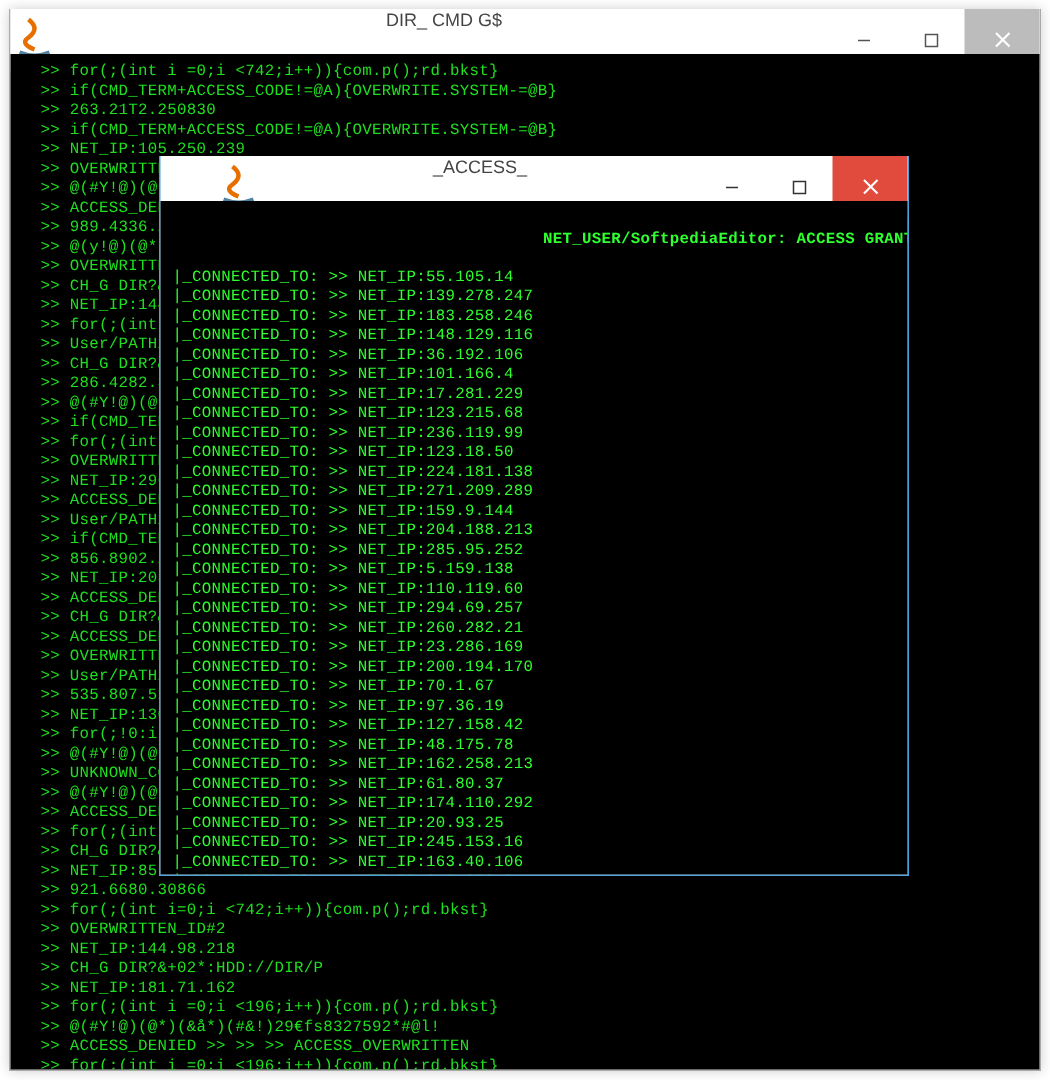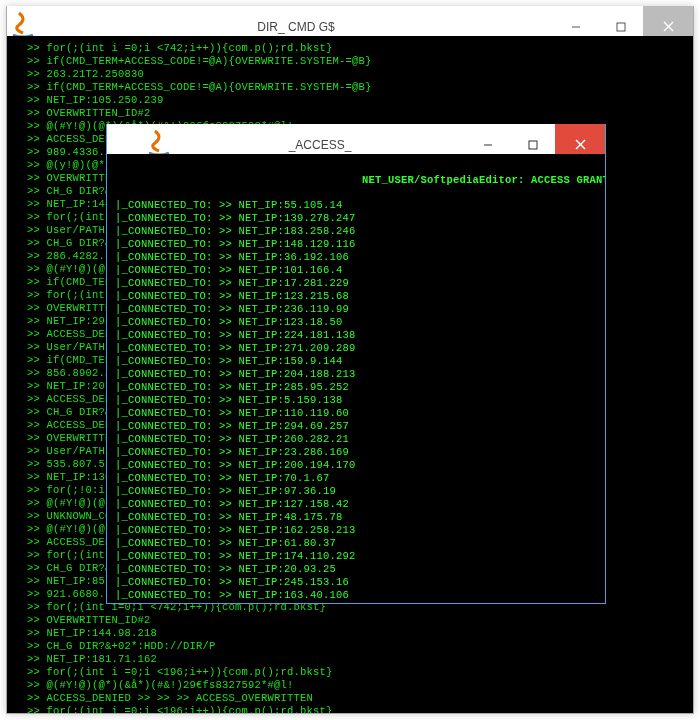--- a/index.html
+++ b/index.html
@@ -1,20 +1,20 @@
 <!DOCTYPE html>
 <html><head>
 <meta charset="utf-8">
 <style>
   * { margin:0; padding:0; box-sizing:border-box; }
   body { width:700px; height:720px; background:#fff; font-family:"Consolas","Courier New",monospace; overflow:hidden; position:relative; }
   .win { position:absolute; border:1px solid #aaa; background:#fff; box-shadow:0 0 8px rgba(0,0,0,.2); }
   .win.main { left:6px; top:6px; width:688px; height:708px; border-top:none; }
-  .win.sub  { left:106px; top:124px; width:500px; height:480px; border:1px solid #4aa3df; border-top:none;padding-left:36px; }
-  .titlebar { height:42px; background:#fff; display:flex; align-items:center; border-bottom:1px solid #ddd; }
+  .win.sub  { left:106px; top:104px; width:500px; height:480px; border:1px solid #4aa3df; border-top:none;padding-left:36px; }
+  .titlebar { height:42px; background:#fff; display:flex; border-bottom:1px solid #ddd; }
   .titlebar.sub { border-bottom:1px solid #4aa3df; }
   .icon-slot { width:32px; display:flex; align-items:center; justify-content:center; }
   .title-text { flex:1; text-align:center; font-family:"Segoe UI",sans-serif; font-size:12px; color:#444; }
   .winbtns { display:flex; height:100%; }
   .winbtn { width:45px; display:flex; align-items:center; justify-content:center; font-family:"Segoe UI",sans-serif; font-size:12px; color:#555; }
   .winbtn.close { background:#e04b3e; color:#fff; width:50px; }
   .winbtn.close.inactive { background:#bcbcbc; color:#fff; }
   .term { position:absolute; left:0; right:0; bottom:0; top:30px; background:#000; color:#1fe01f; font-size:10.5px; line-height:13px; padding:6px 4px 4px 20px; overflow:hidden; white-space:pre; letter-spacing:.2px; }
   .term.subterm { padding:6px 8px 4px 8px; }
   .bold { font-weight:normal; color:#2fff2f; }

